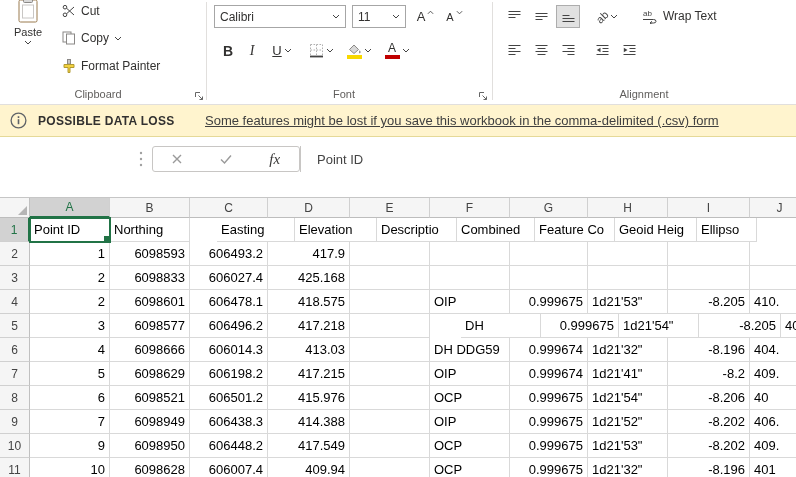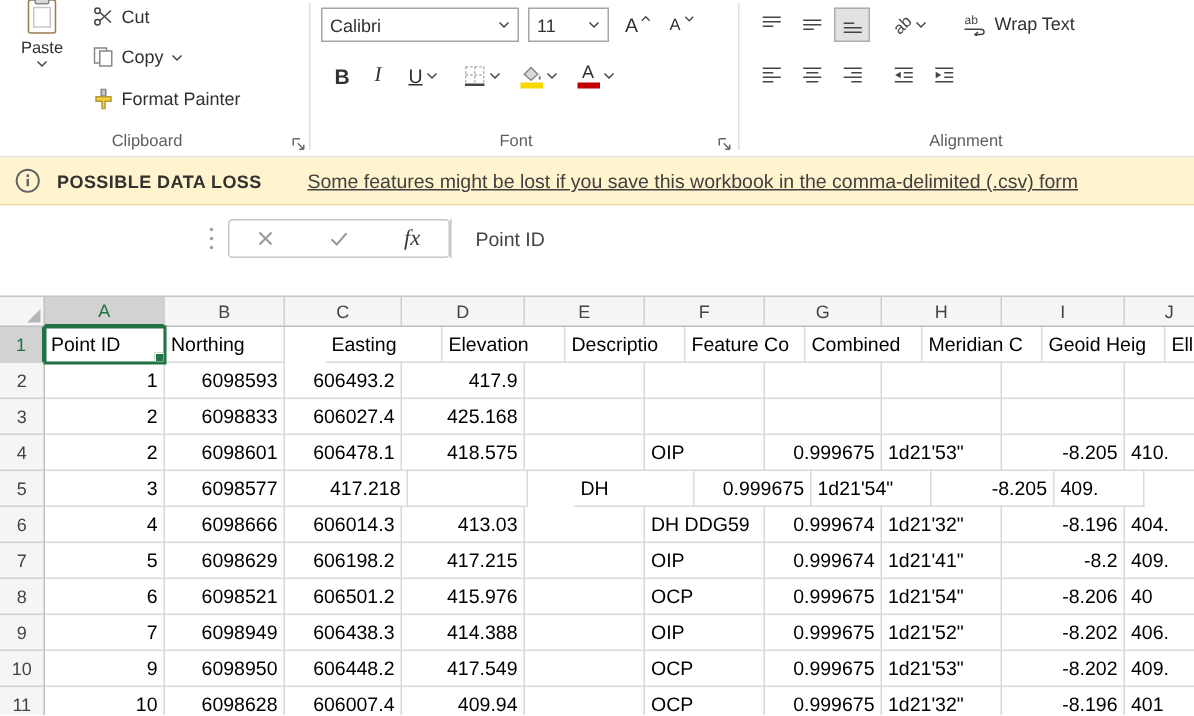--- a/index.html
+++ b/index.html
@@ -334,23 +334,22 @@
         </div>
     </div>
     <div>
         <div class="g-row">
           <div class="row-h sel">1</div>
           <div class="cell a-l active" style="width: 80px;">Point ID</div>
           <div class="cell a-l" style="width: 80px;">Northing</div>
           <div class="cell a-l" style="width: 78px; margin-left: 27px;">Easting</div>
           <div class="cell a-l" style="width: 82px;">Elevation</div>
           <div class="cell a-l" style="width: 80px;">Descriptio</div>
+          <div class="cell a-l" style="width: 78px;">Combined</div>
           <div class="cell a-l" style="width: 80px;">Feature Co</div>
-          <div class="cell a-l" style="width: 78px;">Combined</div>
-          <div class="cell a-l" style="width: 80px;">Meridian C</div>
           <div class="cell a-l" style="width: 82px;">Geoid Heig</div>
           <div class="cell a-l" style="width: 60px;">Ellipso</div>
         </div>
         <div class="g-row">
           <div class="row-h">2</div>
           <div class="cell a-r" style="width: 80px;">1</div>
           <div class="cell a-r" style="width: 80px;">6098593</div>
           <div class="cell a-r" style="width: 78px;">606493.2</div>
           <div class="cell a-r" style="width: 82px;">417.9</div>
           <div class="cell a-l" style="width: 80px;"></div>
@@ -383,20 +382,21 @@
           <div class="cell a-l" style="width: 80px;">OIP</div>
           <div class="cell a-r" style="width: 78px;">0.999675</div>
           <div class="cell a-l" style="width: 80px;">1d21'53"</div>
           <div class="cell a-r" style="width: 82px;">-8.205</div>
           <div class="cell a-l" style="width: 60px;">410.</div>
         </div>
         <div class="g-row">
           <div class="row-h">5</div>
           <div class="cell a-r" style="width: 80px;">3</div>
           <div class="cell a-r" style="width: 80px;">6098577</div>
+          <div class="cell a-r" style="width: 78px;">606496.2</div>
           <div class="cell a-r" style="width: 82px;">417.218</div>
           <div class="cell a-l" style="width: 80px;"></div>
           <div class="cell a-l" style="width: 80px; margin-left: 31px;">DH</div>
           <div class="cell a-r" style="width: 78px;">0.999675</div>
           <div class="cell a-l" style="width: 80px;">1d21'54"</div>
           <div class="cell a-r" style="width: 82px;">-8.205</div>
           <div class="cell a-l" style="width: 60px;">409.</div>
         </div>
         <div class="g-row">
           <div class="row-h">6</div>

